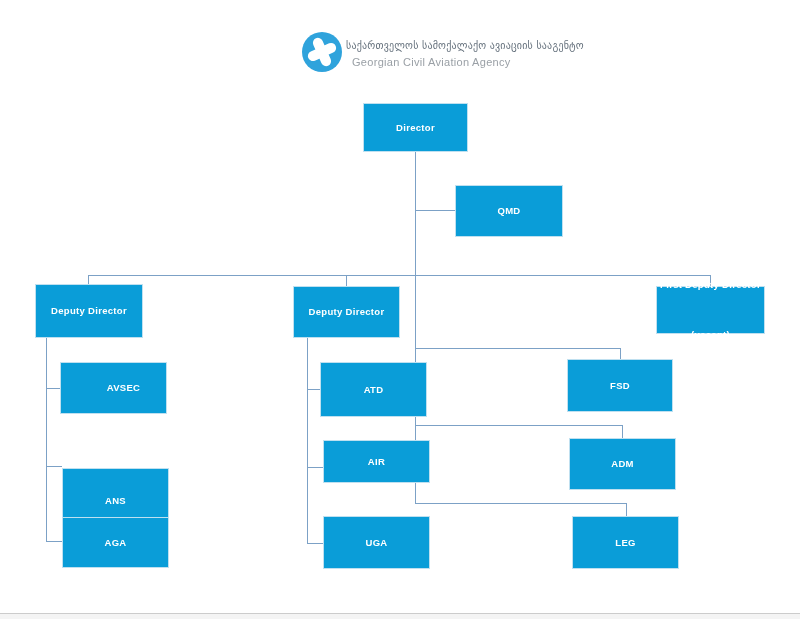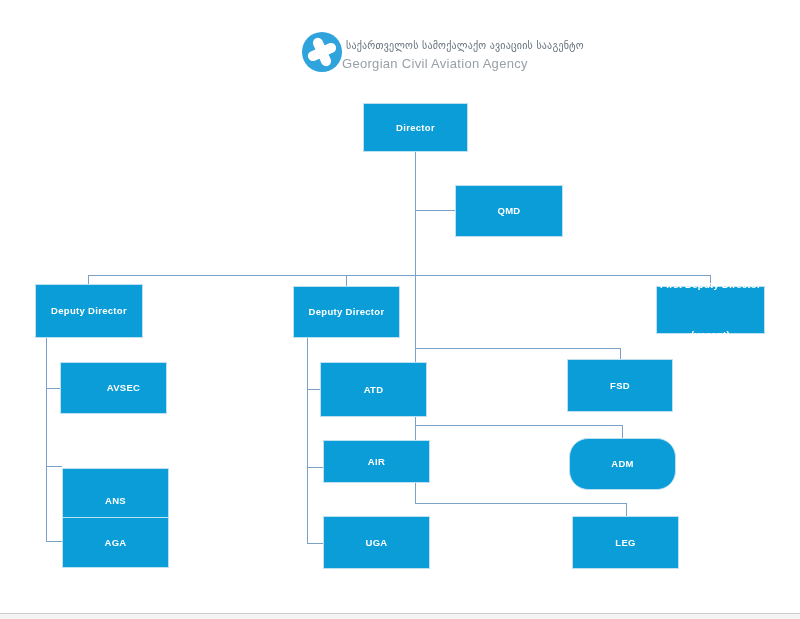--- a/index.html
+++ b/index.html
@@ -32,22 +32,22 @@
   .logo-cross .bar-v{
     position:absolute;left:15px;top:5px;width:10px;height:30px;
     background:#ffffff;border-radius:5px;
   }
   .org-name-ka{
     position:absolute;left:346px;top:40px;
     font-family:"DejaVu Sans", sans-serif;
     font-size:10px;color:var(--ka_text);letter-spacing:.2px;
   }
   .org-name-en{
-    position:absolute;left:342px;top:56px;
-    font-size:13px;color:var(--en_text);letter-spacing:.3px;
+    position:absolute;left:352px;top:56px;
+    font-size:11px;color:var(--en_text);letter-spacing:.3px;
   }
   
   .line{position:absolute;background:var(--connector);z-index:1;}
   .vline{width:1px;}
   .hline{height:1px;}
   .v-center{left:415px;top:152px;height:351px;}
   .h-qmd{left:415px;top:210px;width:40px;}
   .h-bus{left:88px;top:275px;width:623px;}
   .v-drop-ddl{left:88px;top:275px;height:9px;}
   .v-drop-ddm{left:346px;top:275px;height:11px;}
@@ -81,21 +81,21 @@
   .n-ddl{left:35px;top:284px;width:108px;height:54px;}
   .n-ddm{left:293px;top:286px;width:107px;height:52px;}
   .n-fdd{left:656px;top:286px;width:109px;height:48px;gap:36px;}
   .n-avsec{left:60px;top:362px;width:107px;height:52px;padding-left:20px;}
   .n-ans{left:62px;top:440px;width:107px;height:65px;margin-top:28px;}
   .n-aga{left:62px;top:517px;width:107px;height:51px;}
   .n-atd{left:320px;top:362px;width:107px;height:55px;}
   .n-air{left:323px;top:440px;width:107px;height:43px;}
   .n-uga{left:323px;top:516px;width:107px;height:53px;}
   .n-fsd{left:567px;top:359px;width:106px;height:53px;}
-  .n-adm{left:569px;top:438px;width:107px;height:52px;border-radius:19px;}
+  .n-adm{left:569px;top:438px;width:107px;height:52px;}
   .n-leg{left:572px;top:516px;width:107px;height:53px;align-items:center;}
   
   .bottom-divider{position:absolute;left:0;top:613px;width:800px;height:1px;background:#cccccc;}
   .bottom-strip{position:absolute;left:0;top:614px;width:800px;height:5px;background:#f4f4f4;}
 </style>
 </head>
 <body>
 
 <div class="logo-circle">
   <div class="logo-cross">

